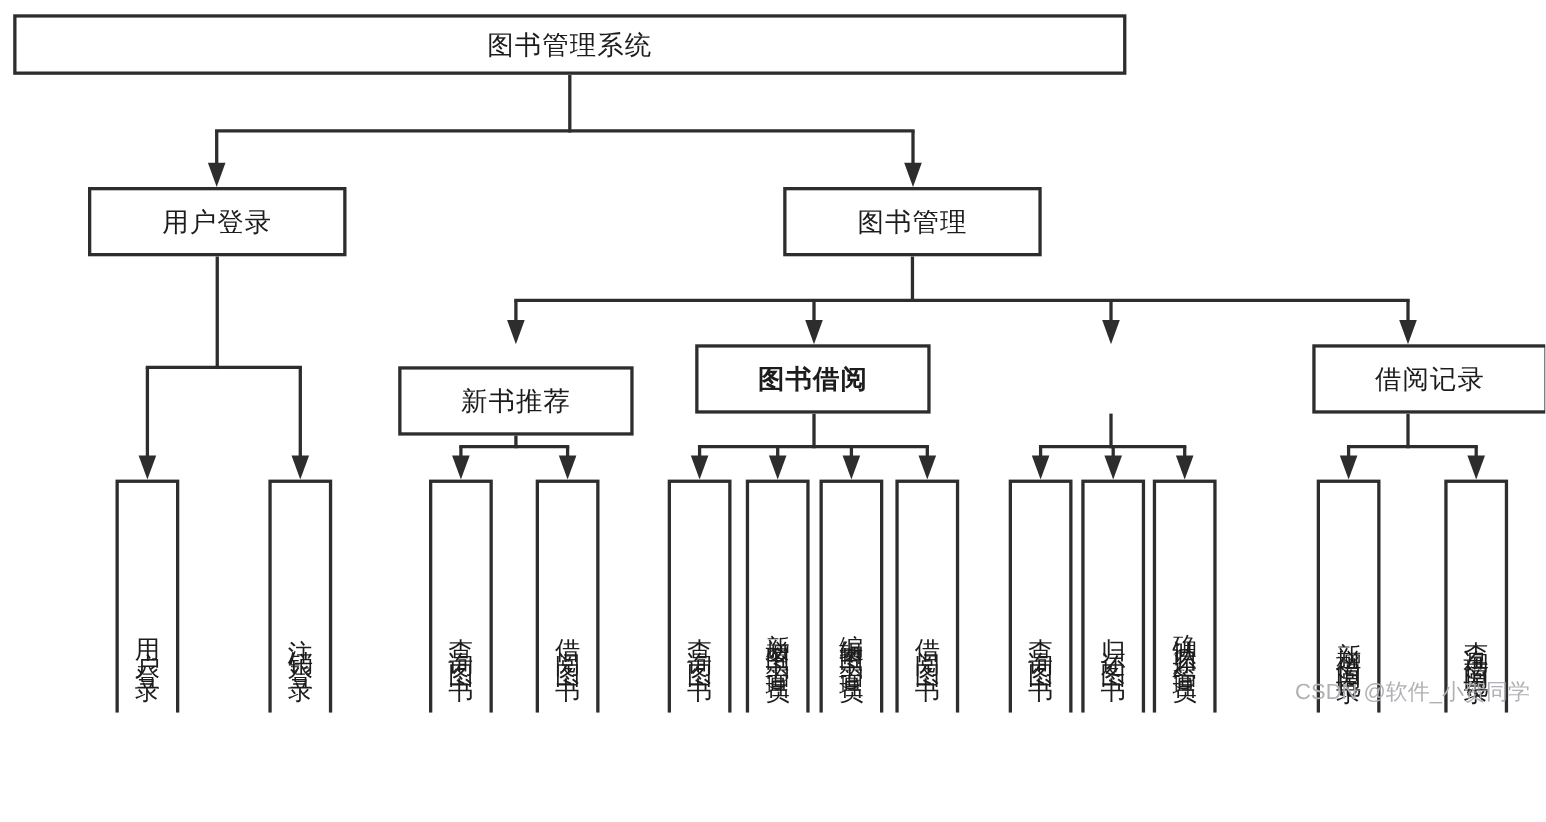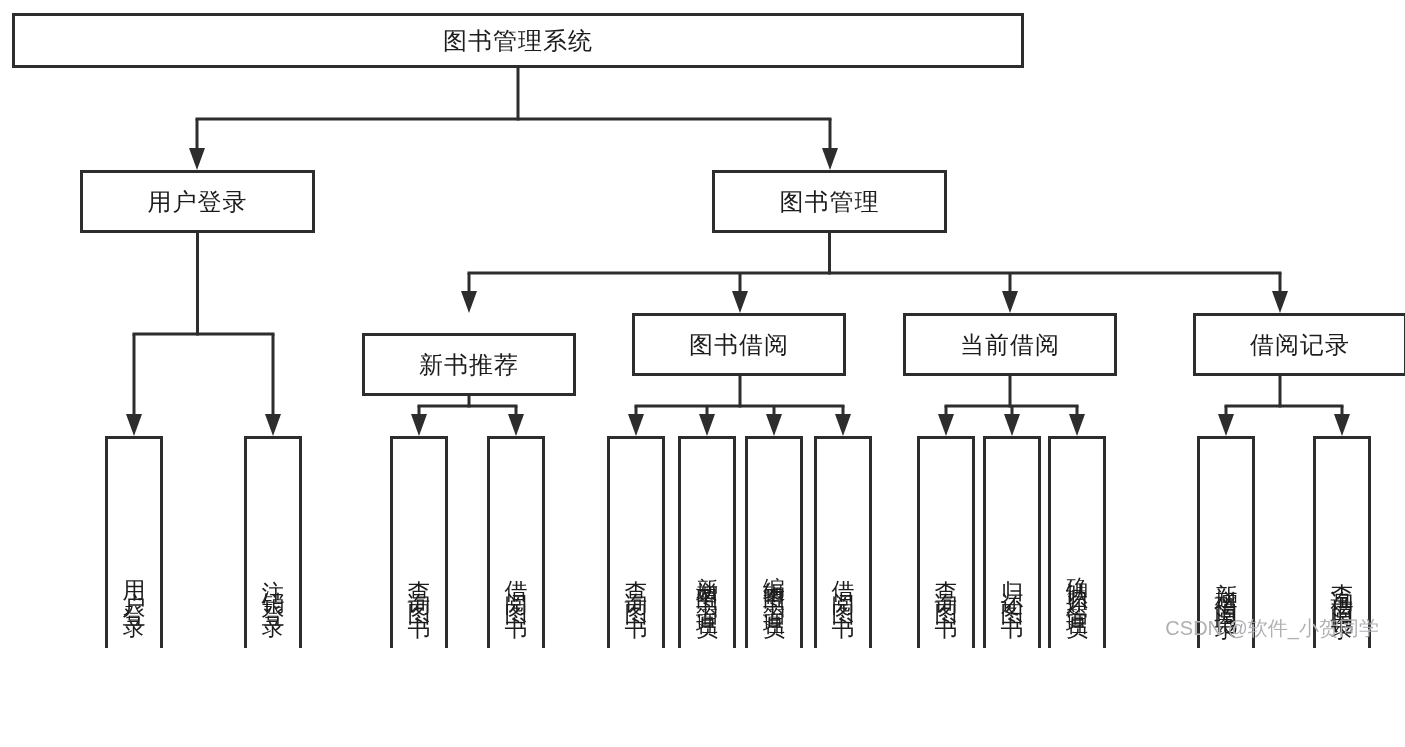--- a/index.html
+++ b/index.html
@@ -38,40 +38,40 @@
     letter-spacing:12px;
     line-height:1;
   }
   .v.len6{letter-spacing:7px;}
   .v.len9{font-size:22px;letter-spacing:6px;}
   
   #n-root   {left:12px;  top:13px;  width:1012px; height:55px;}
   #n-login  {left:80px;  top:170px; width:235px;  height:63px;}
   #n-mgmt   {left:712px; top:170px; width:235px;  height:63px;}
   #n-recommend{left:362px;top:313px;width:214px;  height:63px;margin-top:20px;}
-  #n-borrow {left:632px; top:313px; width:214px;  height:63px;}
+  #n-borrow {left:632px; top:313px; width:214px;  height:63px;font-weight:bold;}
   #n-current{left:903px; top:313px; width:214px;  height:63px;}
   #n-records{left:1173px;top:313px; width:214px;  height:63px;margin-left:20px;}
   .leaf{top:436px;width:58px;height:299px;}
   #n-login-user  {left:105px;}
   #n-login-logout{left:244px;}
   #n-rec-query   {left:390px;}
   #n-rec-borrow  {left:487px;}
   #n-bor-query   {left:607px;}
   #n-bor-add     {left:678px;}
   #n-bor-edit    {left:745px;}
   #n-bor-borrow  {left:814px;}
   #n-cur-query   {left:917px;}
   #n-cur-return  {left:983px;}
   #n-cur-confirm {left:1048px;}
   #n-rcd-add     {left:1197px;}
   #n-rcd-query   {left:1313px;}
   #watermark{
     position:absolute;
-    right:26px;bottom:6px;
+    right:14px;bottom:6px;
     font-size:20px;
     color:var(--wm);
     z-index:3;
     white-space:nowrap;
   }
 </style>
 </head>
 <body>
 
 <div id="canvas">
@@ -131,21 +131,20 @@
       <polygon points="1334,414 1350,414 1342,436" fill="var(--line)"></polygon>
     </svg>
 
   <div class="node h" id="n-root">图书管理系统</div>
 
   <div class="node h" id="n-login">用户登录</div>
   <div class="node h" id="n-mgmt">图书管理</div>
 
   <div class="node h" id="n-recommend">新书推荐</div>
   <div class="node h" id="n-borrow">图书借阅</div>
-  <div class="node h" id="n-current">当前借阅</div>
   <div class="node h" id="n-records">借阅记录</div>
 
   <div class="node v leaf" id="n-login-user">用户登录</div>
   <div class="node v leaf" id="n-login-logout">注销登录</div>
 
   <div class="node v leaf" id="n-rec-query">查询图书</div>
   <div class="node v leaf" id="n-rec-borrow">借阅图书</div>
 
   <div class="node v leaf" id="n-bor-query">查询图书</div>
   <div class="node v leaf len9" id="n-bor-add">新增图书（管理员）</div>

